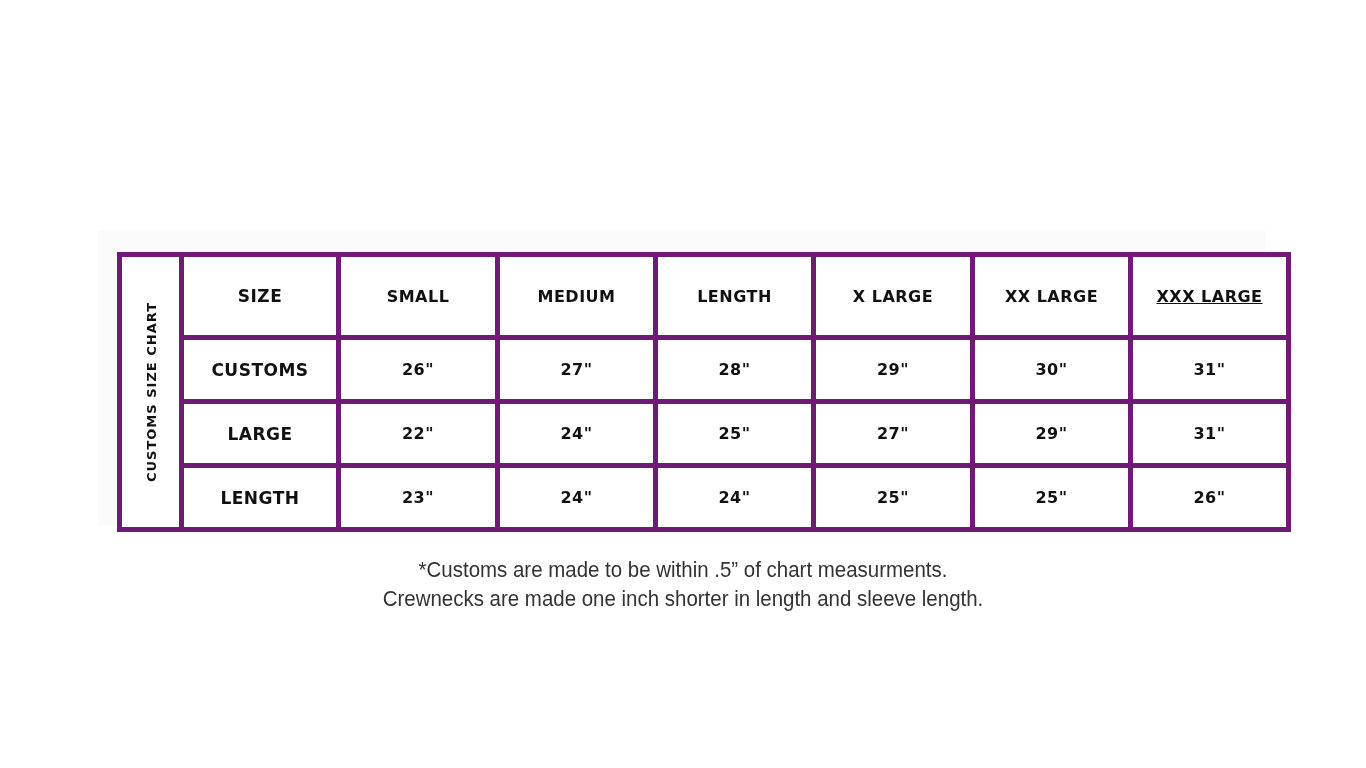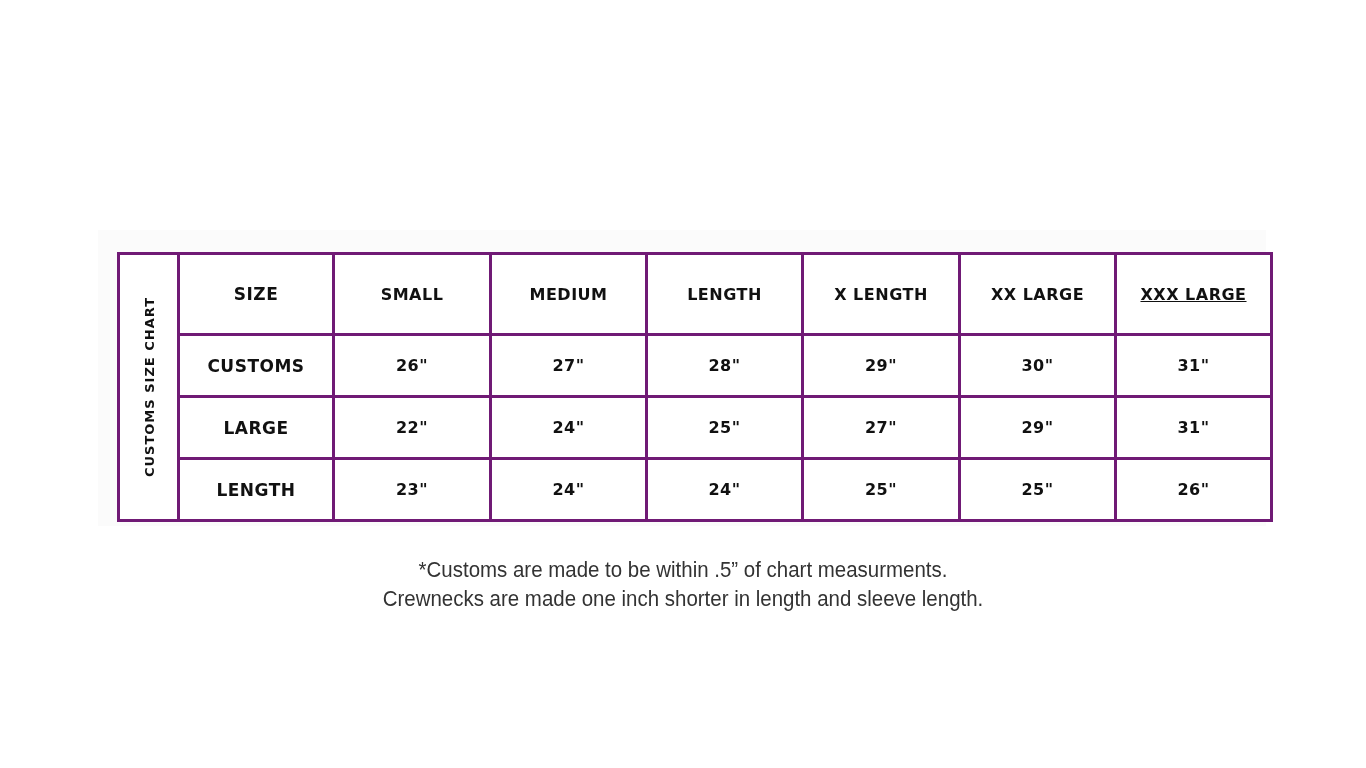--- a/index.html
+++ b/index.html
@@ -10,21 +10,21 @@
     .chart-bg {
       position: absolute; left: 98px; top: 230px; width: 1168px; height: 296px;
       background: #fbfbfb;
     }
     .size-table {
       position: absolute; left: 117px; top: 252px;
       border-collapse: collapse; table-layout: fixed;
       background: #ffffff;
     }
     .size-table td {
-      border: 3px solid #701a75;
+      border: 5px solid #701a75;
       text-align: center; vertical-align: middle;
       font-family: "DejaVu Sans", sans-serif;
       font-weight: bold;
       color: #111;
       padding: 0;
       letter-spacing: 0.5px;
     }
     .side-cell { width: 57px; position: relative; }
     .side-label {
       position: absolute; left: 50%; top: 50%;
@@ -55,21 +55,21 @@
 <table class="size-table">
   <tbody>
       <tr class="r-header">
     <td class="side-cell" rowspan="4">
       <span class="side-label">CUSTOMS SIZE CHART</span>
     </td>
     <td class="row-head">SIZE</td>
     <td class="col-head c1">SMALL</td>
     <td class="col-head c2">MEDIUM</td>
     <td class="col-head c3">LENGTH</td>
-    <td class="col-head c4">X LENGTH</td>
+    <td class="col-head c4">X LARGE</td>
     <td class="col-head c5">XX LARGE</td>
     <td class="col-head c6">XXX LARGE</td>
   </tr>
   <tr class="r-data">
     <td class="row-head">CUSTOMS</td>
     <td class="val">26"</td>
     <td class="val">27"</td>
     <td class="val">28"</td>
     <td class="val">29"</td>
     <td class="val">30"</td>

